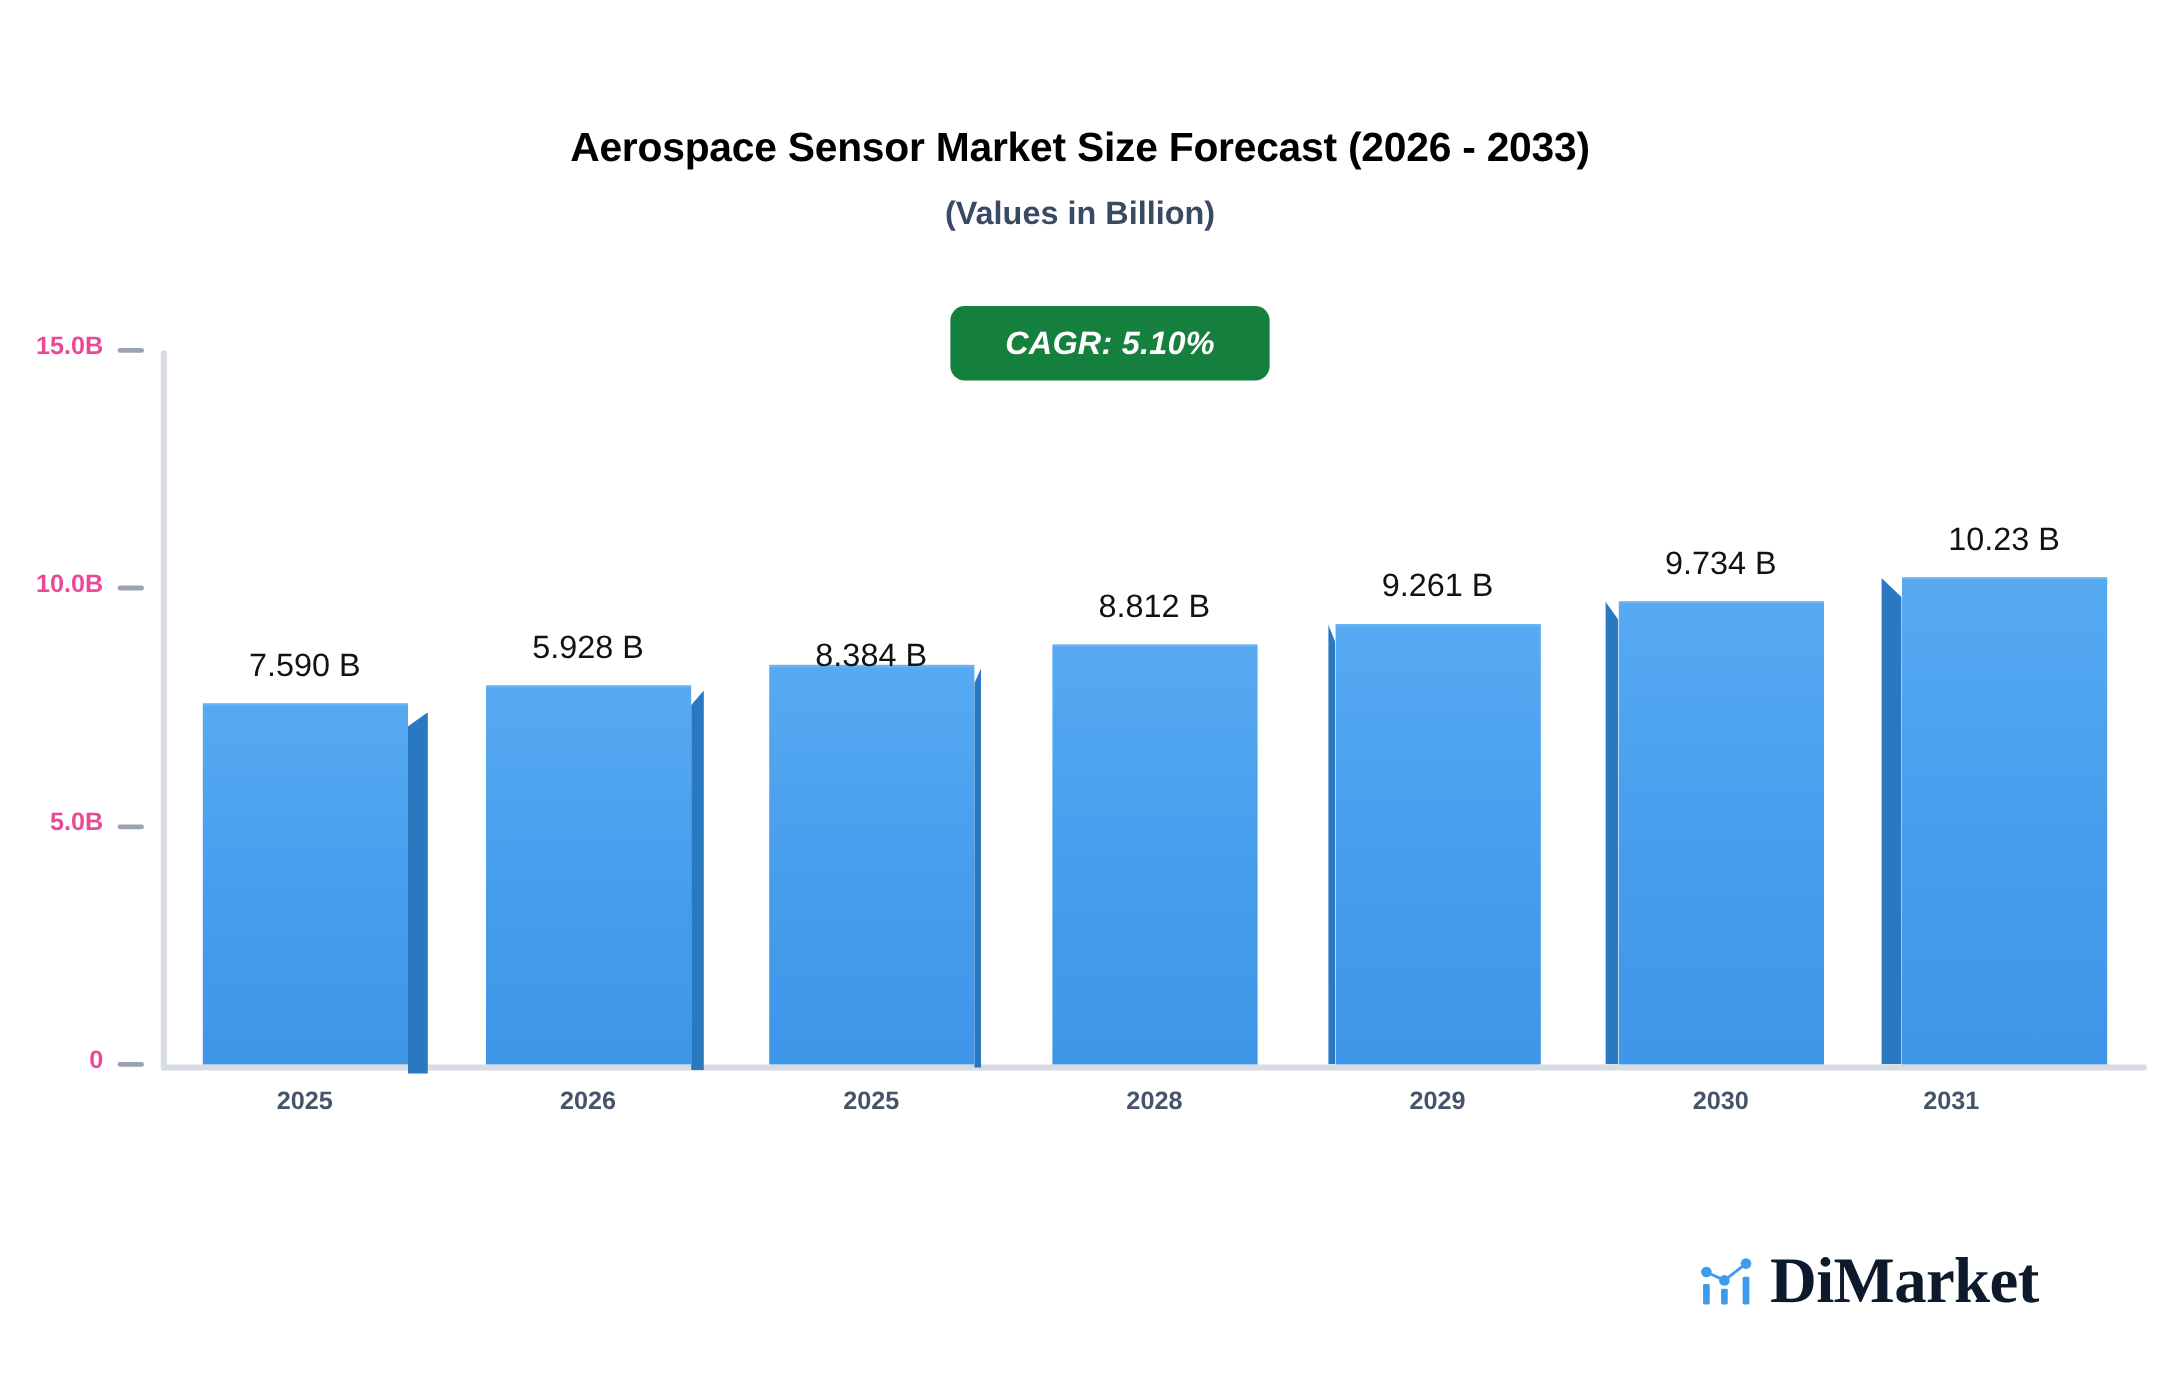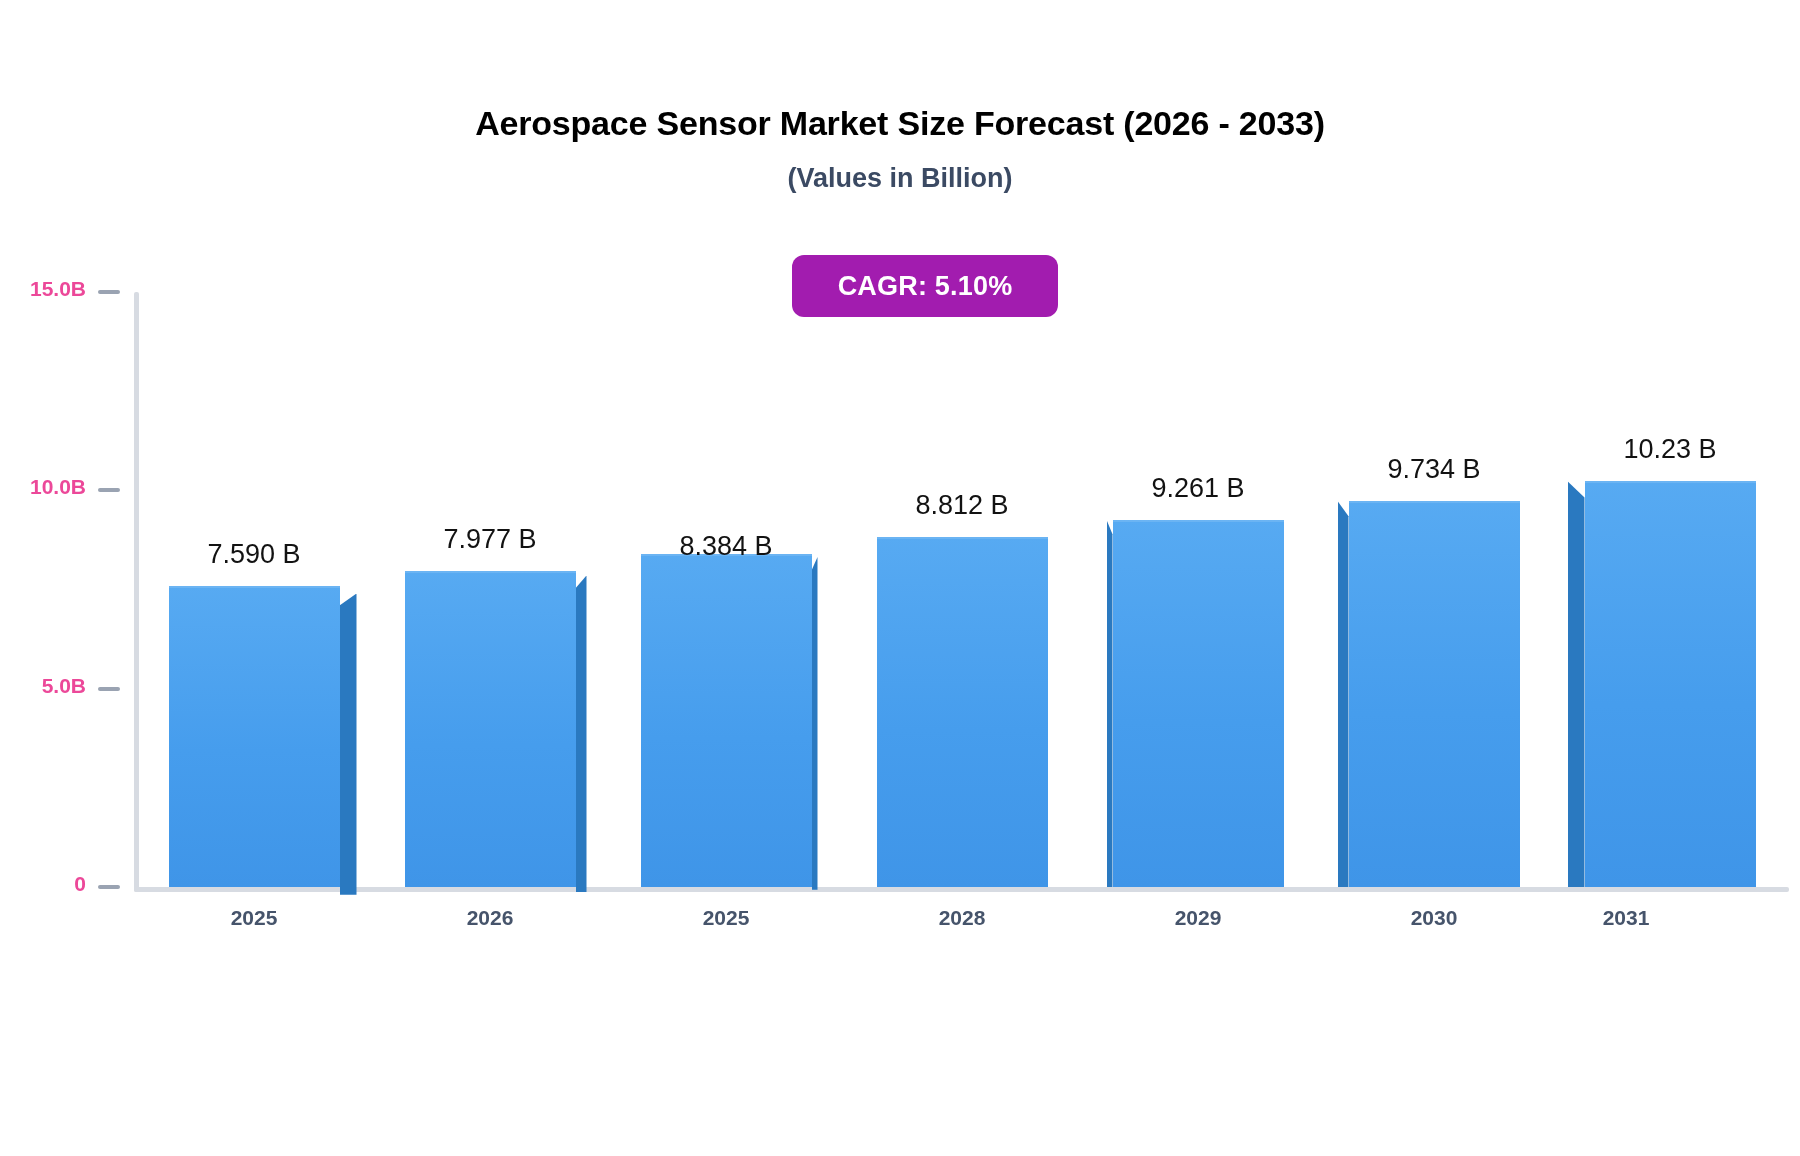--- a/index.html
+++ b/index.html
@@ -42,29 +42,30 @@
     color: #3b4a63;
   }
 
   
   .cagr-badge {
     position: absolute;
     left: 792px;
     top: 255px;
     width: 266px;
     height: 62px;
-    background: #a21caf;
+    background: #15803d;
     border-radius: 12px;
     display: flex;
     align-items: center;
     justify-content: center;
     color: #ffffff;
     font-size: 27px;
     font-weight: bold;
     letter-spacing: 0.2px;
+    font-style: italic;
   }
 
   
   .plot {
     position: absolute;
     left: 0;
     top: 0;
     width: 1800px;
     height: 1156px;
   }
@@ -212,21 +213,21 @@
     <div id="bars">
         <div class="bar-group" style="left: 168.5px; top: 585.93px; width: 171px; height: 301.07px;">
           <div class="bar-side right" style="width: 17px; height: 301.07px; bottom: 0px; left: 171px; top: 7.65px;"></div>
           <div class="bar-front" style="width: 171px; height: 301.07px;"></div>
         </div>
         <div class="bar-label" style="left: 104px; width: 300px; top: 538.93px;">7.590 B</div>
         <div class="bar-group" style="left: 404.5px; top: 570.579px; width: 171px; height: 316.421px;">
           <div class="bar-side right" style="width: 11px; height: 316.421px; bottom: 0px; left: 171px; top: 4.95px;"></div>
           <div class="bar-front" style="width: 171px; height: 316.421px;"></div>
         </div>
-        <div class="bar-label" style="left: 340px; width: 300px; top: 523.579px;">7.977 B</div>
+        <div class="bar-label" style="left: 340px; width: 300px; top: 523.579px;">5.928 B</div>
         <div class="bar-group" style="left: 640.5px; top: 554.435px; width: 171px; height: 332.565px;">
           <div class="bar-side right" style="width: 6px; height: 332.565px; bottom: 0px; left: 171px; top: 2.7px;"></div>
           <div class="bar-front" style="width: 171px; height: 332.565px;"></div>
         </div>
         <div class="bar-label" style="left: 576px; width: 300px; top: 507.435px; margin-top: 24px;">8.384 B</div>
         <div class="bar-group" style="left: 876.5px; top: 537.457px; width: 171px; height: 349.543px;">
           <div class="bar-front" style="width: 171px; height: 349.543px;"></div>
         </div>
         <div class="bar-label" style="left: 812px; width: 300px; top: 490.457px;">8.812 B</div>
         <div class="bar-group" style="left: 1112.5px; top: 519.647px; width: 171px; height: 367.353px;">
@@ -249,14 +250,29 @@
         <div class="x-label" style="left: 154px; width: 200px;">2025</div>
         <div class="x-label" style="left: 390px; width: 200px;">2026</div>
         <div class="x-label" style="left: 626px; width: 200px;">2025</div>
         <div class="x-label" style="left: 862px; width: 200px;">2028</div>
         <div class="x-label" style="left: 1098px; width: 200px;">2029</div>
         <div class="x-label" style="left: 1334px; width: 200px;">2030</div>
         <div class="x-label" style="left: 1526px; width: 200px;">2031</div>
       </div>
   </div>
 
+  <div class="logo">
+    <span class="logo-mark">
+      <svg viewBox="0 0 50 46" width="50" height="46" aria-hidden="true">
+        <line x1="7" y1="16" x2="22" y2="23" stroke="#3d9bee" stroke-width="2.4"></line>
+        <line x1="22" y1="23" x2="40" y2="9" stroke="#3d9bee" stroke-width="2.4"></line>
+        <circle cx="7" cy="16" r="4.4" fill="#3d9bee"></circle>
+        <circle cx="22" cy="23" r="4.4" fill="#3d9bee"></circle>
+        <circle cx="40" cy="9" r="4.4" fill="#3d9bee"></circle>
+        <rect x="4.2" y="26" width="5.6" height="17" rx="1.2" fill="#3d9bee"></rect>
+        <rect x="19.2" y="30" width="5.6" height="13" rx="1.2" fill="#3d9bee"></rect>
+        <rect x="37.2" y="20" width="5.6" height="23" rx="1.2" fill="#3d9bee"></rect>
+      </svg>
+    </span>
+    <span class="logo-text">DiMarket</span>
+  </div>
 
 </div>
 
 </body></html>

